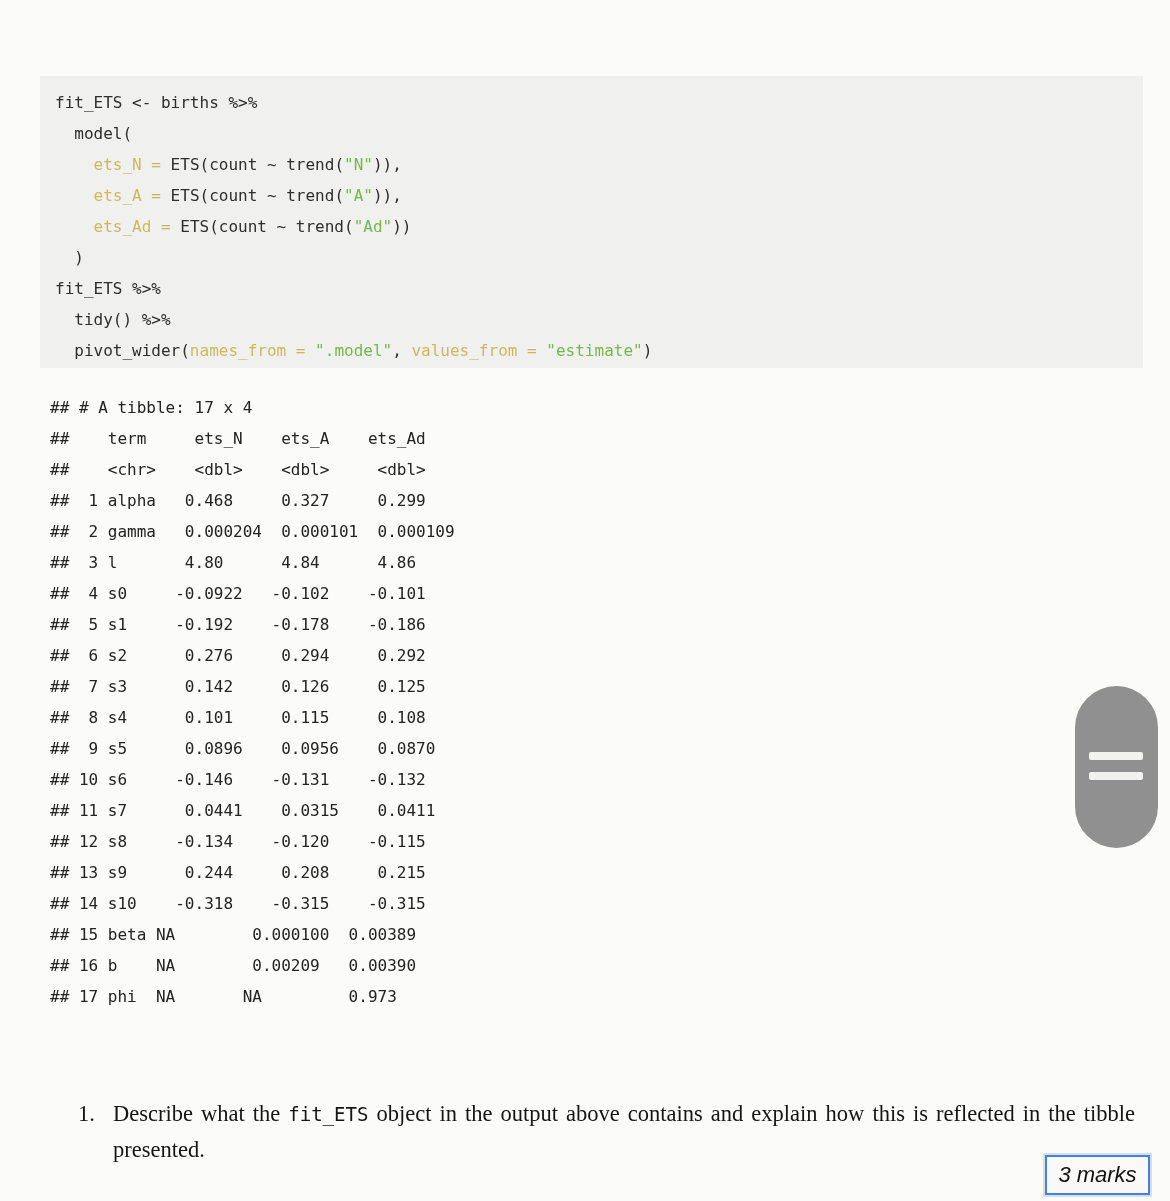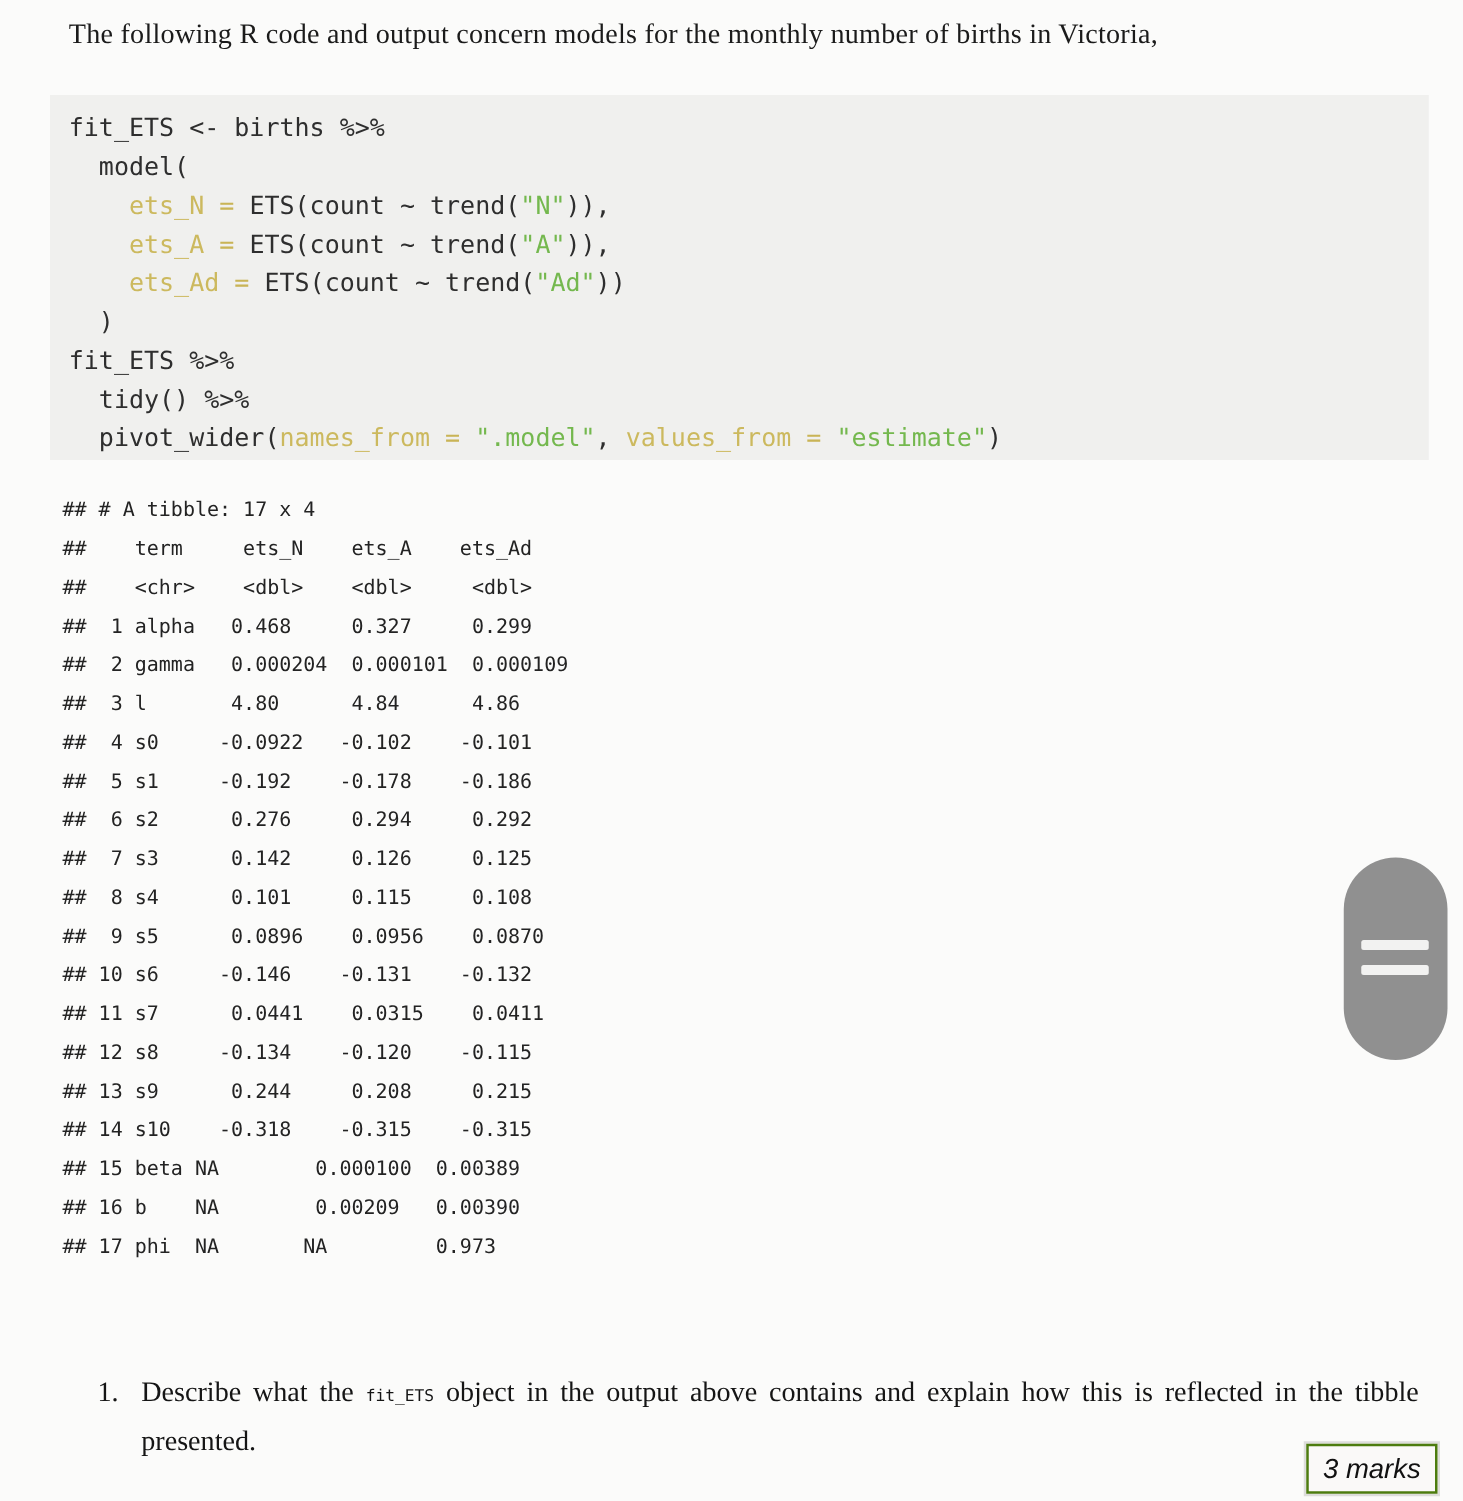--- a/index.html
+++ b/index.html
@@ -16,21 +16,21 @@
     font-size:22.5px;line-height:33px;color:#1b1b1b;
     letter-spacing:.2px;
   }
   .code-block{
     position:absolute;left:40px;top:76px;width:1103px;height:292px;
     background:#f0f0ee;
   }
   .code-pre{
     margin:0;padding:11px 0 0 15px;
     font-family:"DejaVu Sans Mono", monospace;
-    font-size:20px;line-height:31px;
+    font-size:16px;line-height:31px;
     color:#2e2e2e;white-space:pre;
   }
   .tok-nv{color:#ccb95e;}
   .tok-op{color:#c9b456;}
   .tok-st{color:#74b84e;}
   .output-pre{
     position:absolute;left:50px;top:392px;margin:0;
     font-family:"DejaVu Sans Mono", monospace;
     font-size:16px;line-height:31px;
     color:#232323;white-space:pre;
@@ -47,36 +47,35 @@
   .scroll-pill .bar.b2{top:86px;}
   .question{
     position:absolute;left:78px;top:1096px;width:1060px;
     display:flex;align-items:flex-start;
     font-size:22.5px;line-height:35px;color:#151515;
   }
   .q-num{flex:0 0 35px;}
   .q-text{width:1022px;text-align:justify;}
   .inline-code{
     font-family:"DejaVu Sans Mono", monospace;
-    font-size:13px;
+    font-size:19px;
   }
   .marks-badge{
     position:absolute;left:1045px;top:1155px;width:101px;height:36px;
-    border:2px solid #4d7c0f;background:#faf9f8;
+    border:2px solid #3b82f6;background:#faf9f8;
     box-shadow:0 0 0 2px #dddddb;
     display:flex;align-items:center;justify-content:center;
     font-family:"Liberation Sans", sans-serif;
     font-style:italic;font-size:22px;color:#111;
   }
 </style>
 </head>
 <body>
 
 <div class="intro">
-  <div>The following R code and output concern models for the monthly number of births in Victoria,</div>
 </div>
 
 <div class="code-block">
   <pre class="code-pre" id="code-pre"><span>fit_ETS &lt;- births %&gt;%</span>
 <span>  model(</span>
 <span>    </span><span class="tok-nv">ets_N</span><span> </span><span class="tok-op">=</span><span> ETS(count ~ trend(</span><span class="tok-st">"N"</span><span>)),</span>
 <span>    </span><span class="tok-nv">ets_A</span><span> </span><span class="tok-op">=</span><span> ETS(count ~ trend(</span><span class="tok-st">"A"</span><span>)),</span>
 <span>    </span><span class="tok-nv">ets_Ad</span><span> </span><span class="tok-op">=</span><span> ETS(count ~ trend(</span><span class="tok-st">"Ad"</span><span>))</span>
 <span>  )</span>
 <span>fit_ETS %&gt;%</span>

